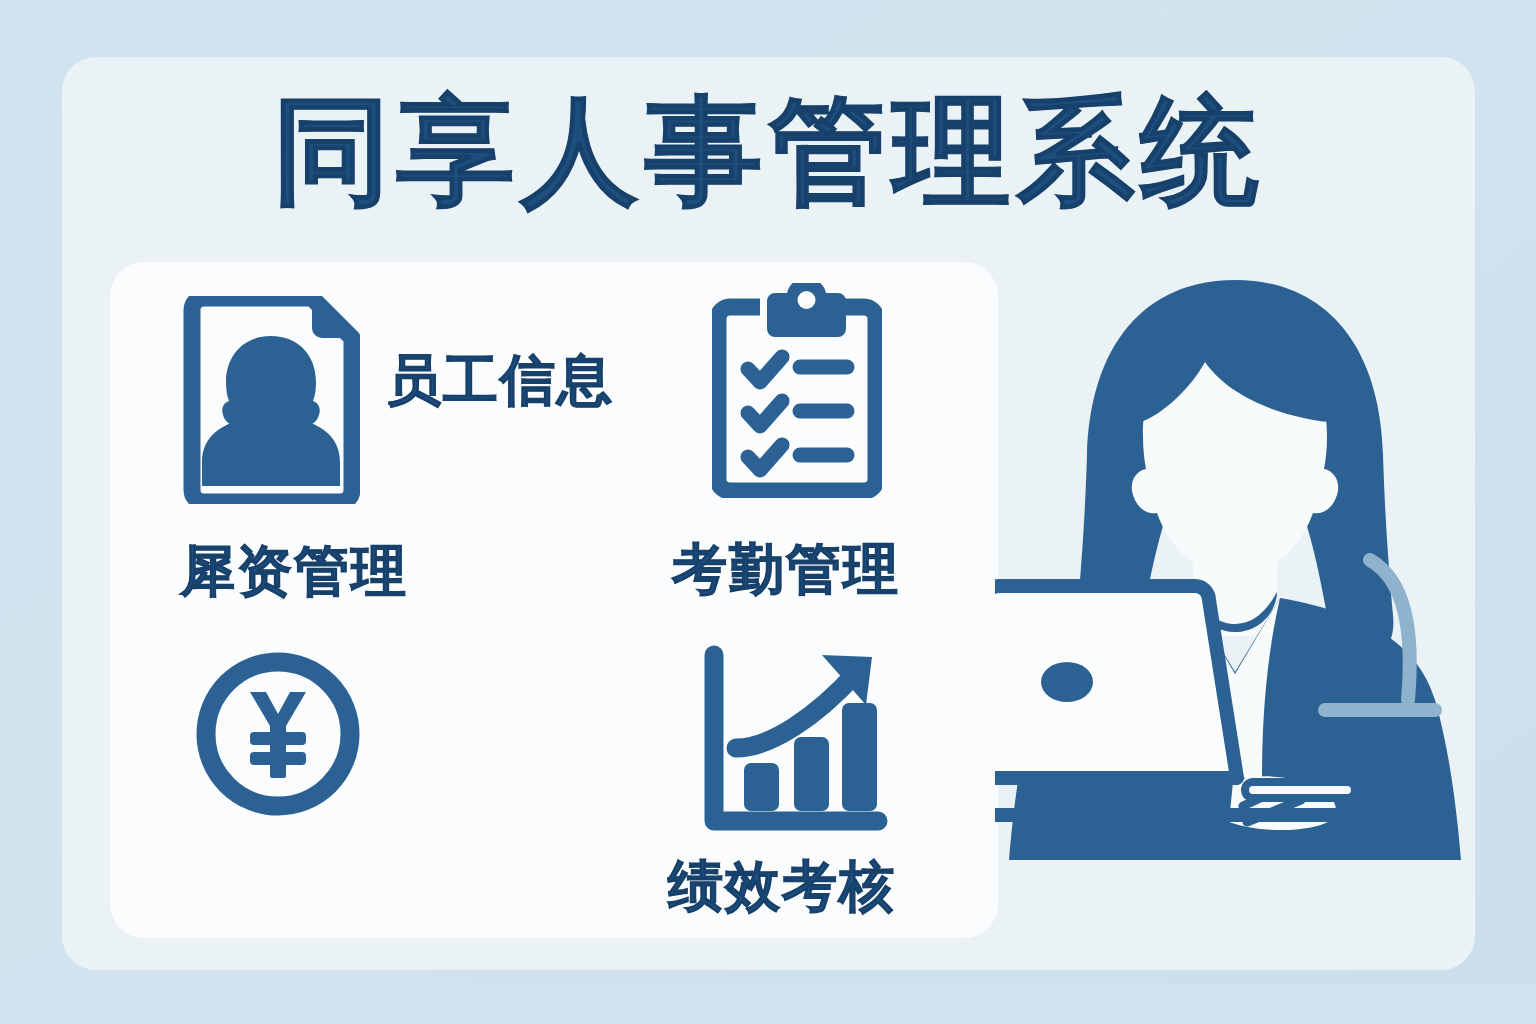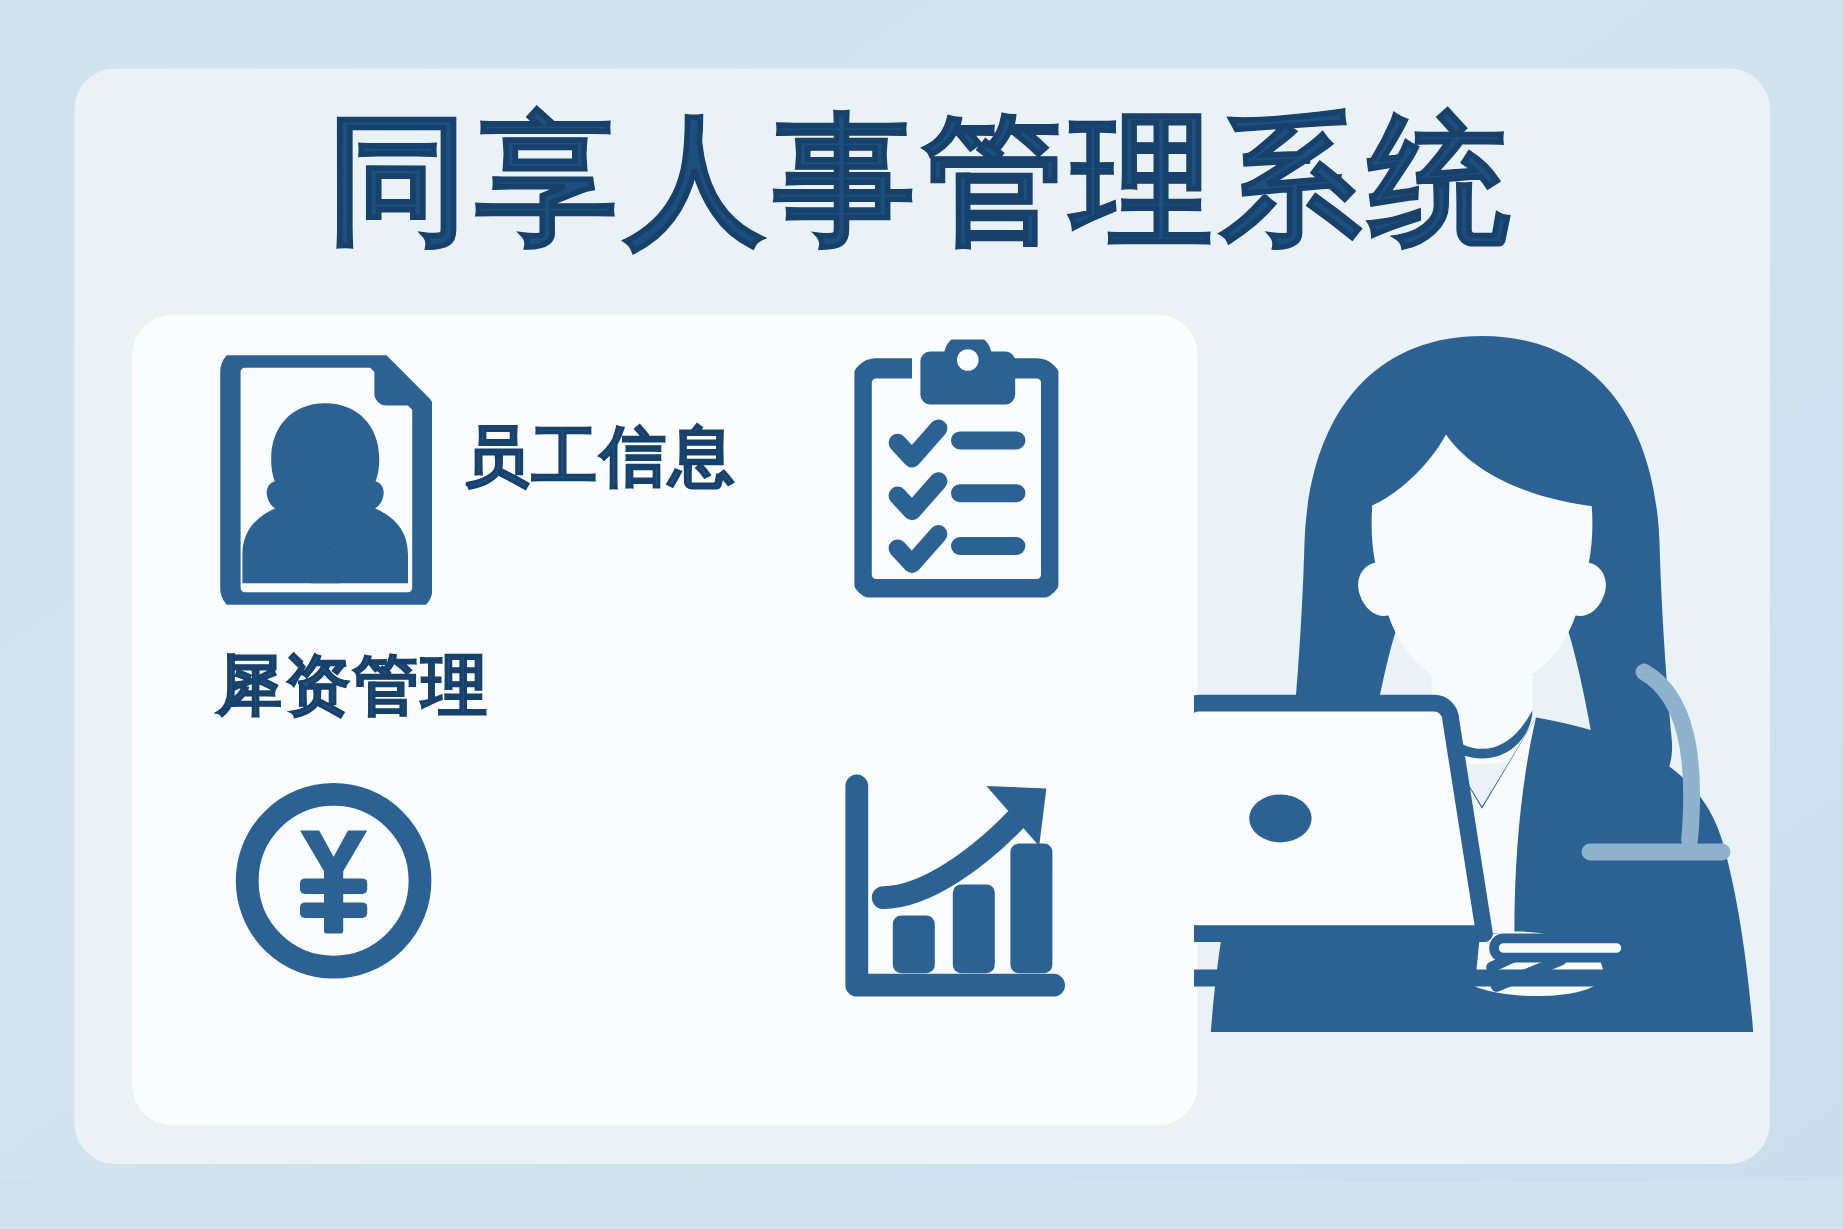--- a/index.html
+++ b/index.html
@@ -103,20 +103,21 @@
         <path d="M36 130 l12 13 l22 -25"></path>
         <path d="M36 174 l12 13 l22 -25"></path>
       </g>
       <g stroke="#2b6293" stroke-width="15" stroke-linecap="round">
         <line x1="88" y1="84" x2="135" y2="84"></line>
         <line x1="88" y1="128" x2="135" y2="128"></line>
         <line x1="88" y1="172" x2="135" y2="172"></line>
       </g>
     </svg>
   </div>
+  <div class="feat-label" id="label-attendance">考勤管理</div>
 
   <div class="icon-box" id="icon-yen">
     <svg width="172" height="172" viewBox="0 0 172 172">
       <circle cx="86" cy="86" r="72" fill="none" stroke="#2b6293" stroke-width="19"></circle>
       <g fill="#2b6293">
         <path d="M58 44 h16 l12 22 l12 -22 h16 l-20 34 h-16 z"></path>
         <rect x="78" y="72" width="16" height="58" rx="2"></rect>
         <rect x="58" y="84" width="56" height="13" rx="4"></rect>
         <rect x="58" y="104" width="56" height="13" rx="4"></rect>
       </g>
@@ -128,20 +129,21 @@
       <path d="M14 10 v166 h164" fill="none" stroke="#2b6293" stroke-width="19" stroke-linecap="round" stroke-linejoin="round"></path>
       <g fill="#2b6293">
         <rect x="44" y="118" width="35" height="48" rx="7"></rect>
         <rect x="94" y="92" width="35" height="74" rx="7"></rect>
         <rect x="142" y="58" width="35" height="108" rx="7"></rect>
       </g>
       <path d="M36 103 C70 103 116 72 156 28" fill="none" stroke="#2b6293" stroke-width="19" stroke-linecap="round"></path>
       <path d="M122 10 l50 2 l-6 48 z" fill="#2b6293"></path>
     </svg>
   </div>
+  <div class="feat-label" id="label-performance">绩效考核</div>
 
   <div id="person">
     <svg width="480" height="650" viewBox="0 0 480 650">
 
       <path d="M240 10 C150 10 95 75 92 185 C90 250 86 300 82 345 C78 385 105 398 140 392
                C150 330 160 280 170 250 L310 250 C320 280 330 330 340 392
                C375 398 402 385 398 345 C394 300 390 250 388 185 C385 75 330 10 240 10 Z" fill="#2b6293"></path>
 
       <path d="M198 230 h84 v120 c0 22 -84 22 -84 0 z" fill="#f8fbfc"></path>
 

